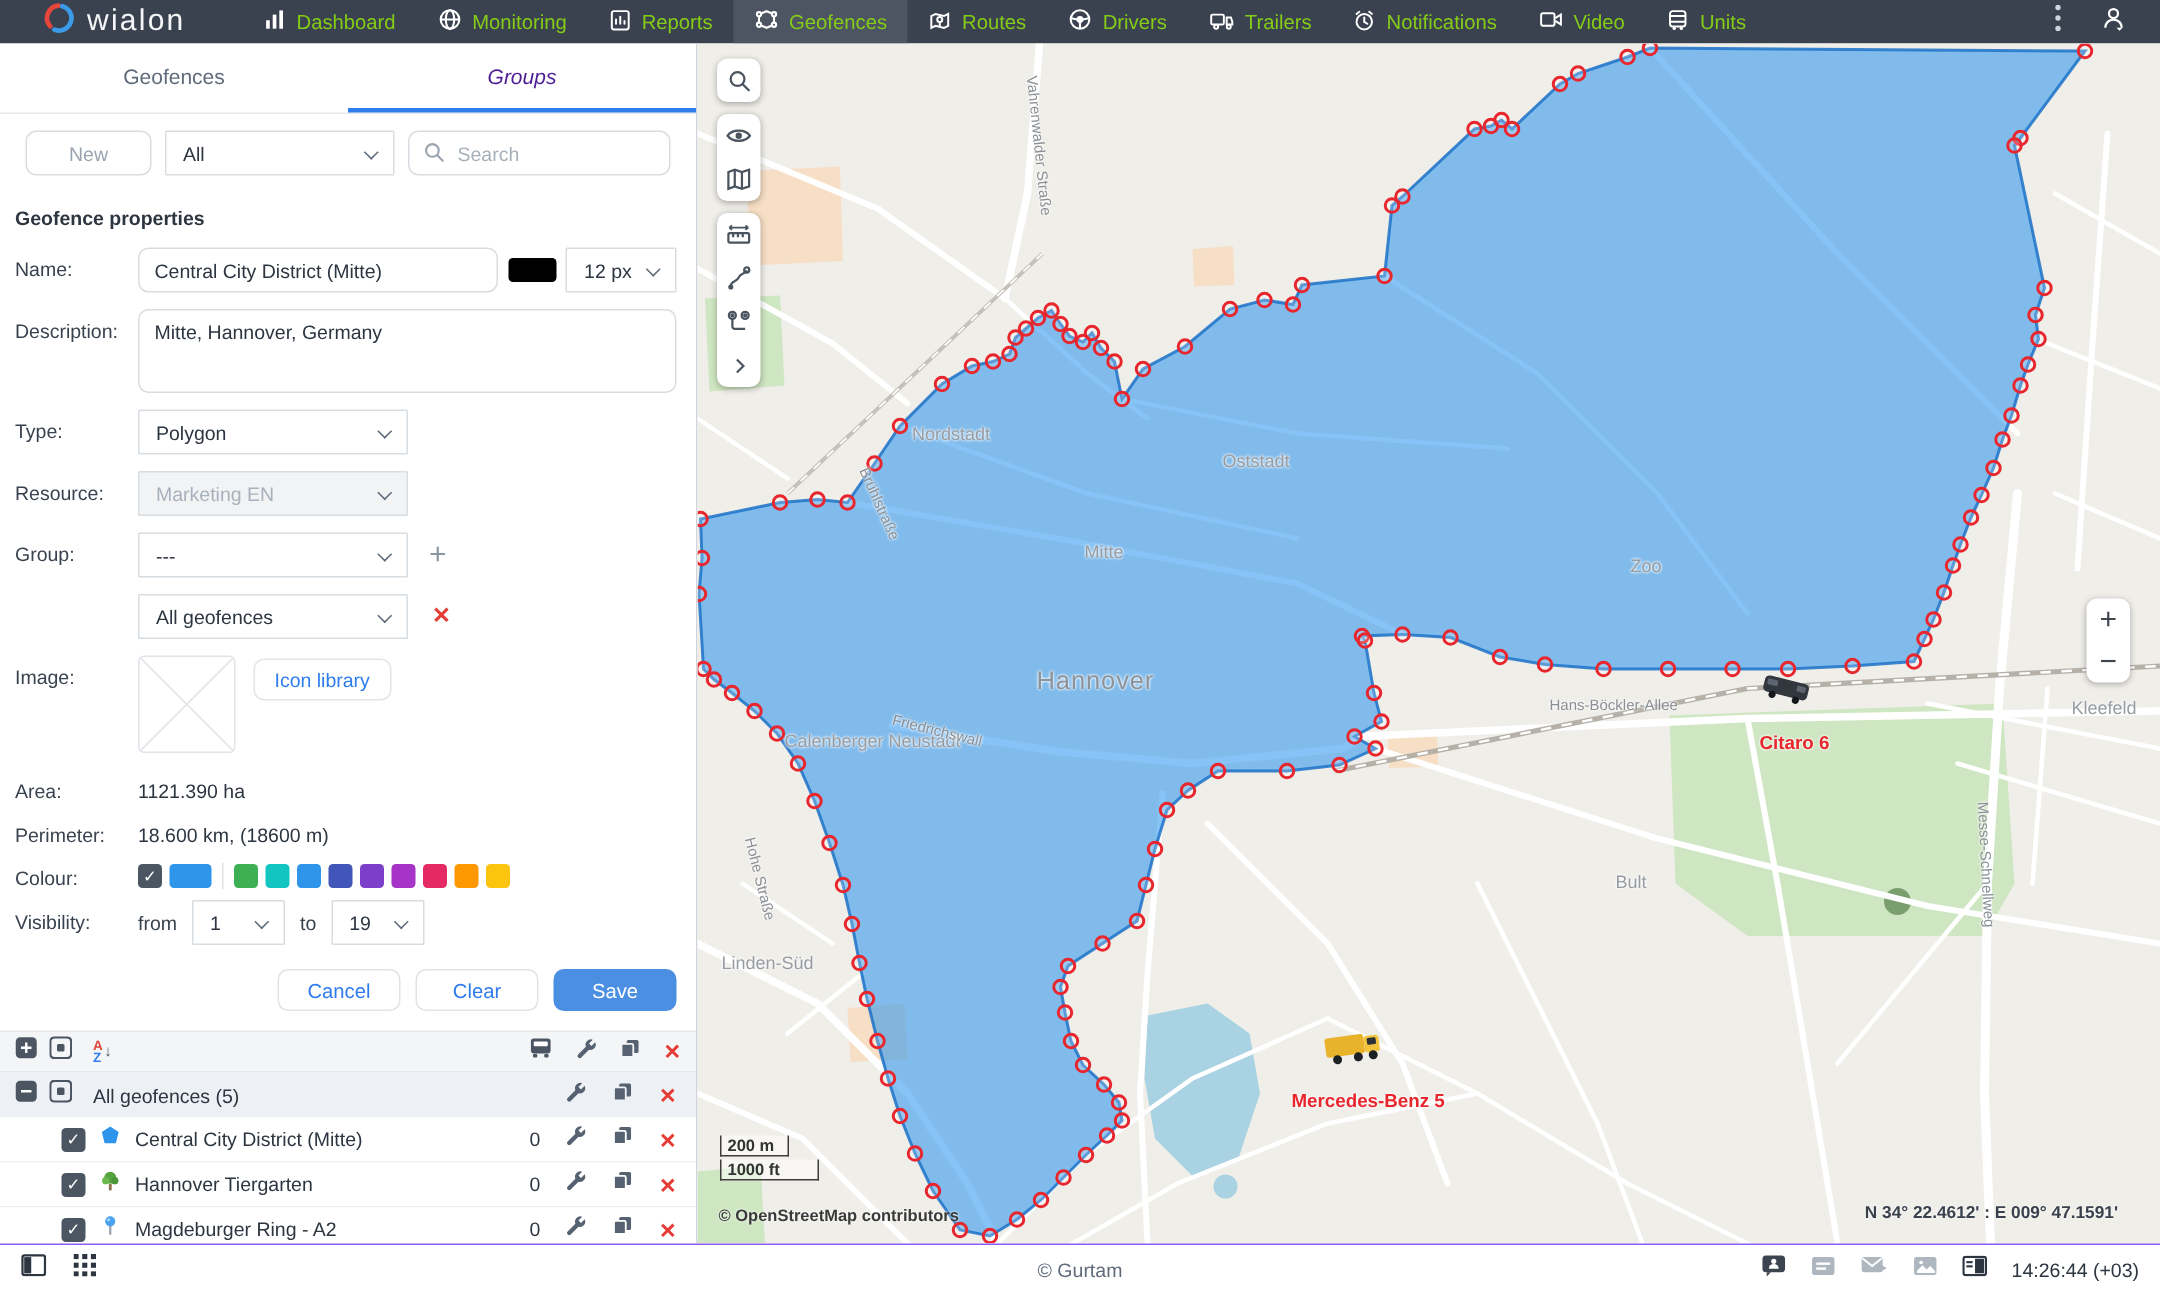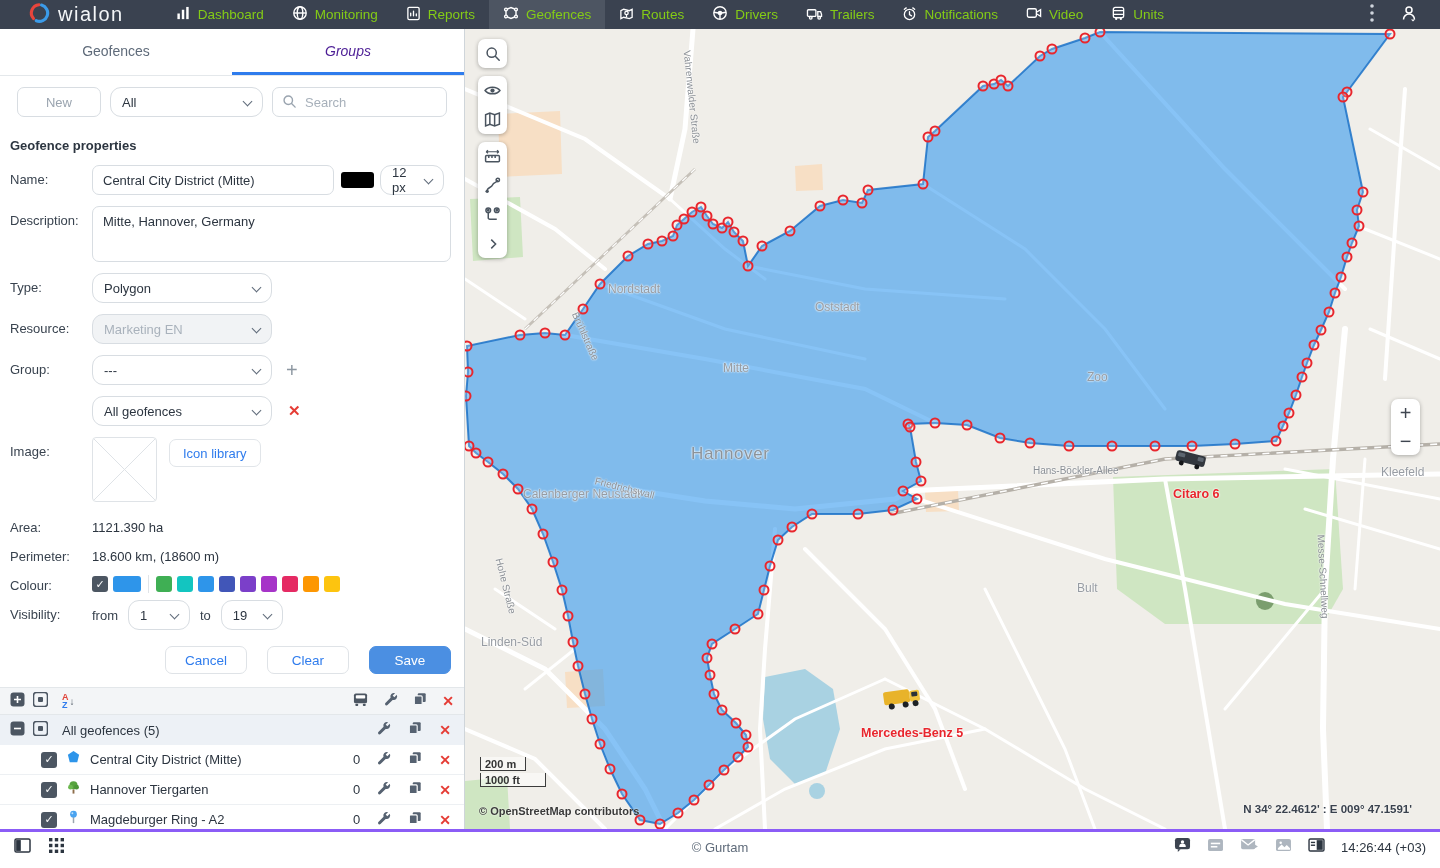--- a/index.html
+++ b/index.html
@@ -21,57 +21,57 @@
   .map { width:975px; position:relative; background:#f0eee9; overflow:hidden; }
 
   
   .tabs { display:flex; height:47px; border-bottom:1px solid #e4e8eb; flex:0 0 auto;}
   .tab { flex:1; display:flex; align-items:center; justify-content:center; font-size:14px; color:#5f6b7a; cursor:pointer; border-bottom:3px solid transparent; }
   .tab.active { color:#4c1d95; border-bottom-color:#2f7ced;font-style:italic; }
 
   .controls { display:flex; gap:9px; margin:11px 17px 0 17px; flex:0 0 auto;}
   .btn { height:30px; border:1px solid #d8dde2; border-radius:7px; background:#fff; font-size:13px; display:flex; align-items:center; justify-content:center; cursor:pointer; }
   .new-btn { width:84px; color:#9aa4af; }
-  .select { position:relative; height:30px; border:1px solid #d8dde2; border-radius:11px; background:#fff; font-size:13px; color:#2c3540; display:flex; align-items:center; padding:0 26px 0 11px; cursor:pointer; }
+  .select { position:relative; height:30px; border:1px solid #d8dde2; border-radius:1px; background:#fff; font-size:13px; color:#2c3540; display:flex; align-items:center; padding:0 26px 0 11px; cursor:pointer; }
   .select .chev { position:absolute; right:11px; top:10px; width:7px; height:7px; border-right:1.5px solid #5f6b7a; border-bottom:1.5px solid #5f6b7a; transform:rotate(45deg); }
   .filter-select { width:153px; }
   .search-wrap { position:relative; flex:1; }
   .search-wrap input { width:100%; height:30px; border:1px solid #d8dde2; border-radius:7px; padding:0 10px 0 32px; font-size:13px; color:#2c3540; outline:none; font-family:inherit;}
   .search-wrap input::placeholder { color:#a7b0ba; }
   .search-wrap .mag { position:absolute; left:10px; top:7px; }
 
   .section-title { font-size:13px; font-weight:700; color:#2c3540; margin:21px 0 12px 10px; flex:0 0 auto;}
 
   .form { flex:0 0 auto; }
   .frow { display:flex; align-items:flex-start; margin:0 13px 11px 10px; }
   .flabel { width:82px; font-size:13px; color:#39434f; padding-top:7px; flex:0 0 auto; }
   .txt-input { height:30px; border:1px solid #d8dde2; border-radius:7px; padding:0 10px; font-size:13px; color:#2c3540; outline:none; font-family:inherit;}
   .name-input { width:242px; }
   .color-chip { width:33px; height:16px; background:#000; border-radius:3px; margin:7px 0 0 7px; cursor:pointer; }
-  .font-select { width:64px; margin-left:6px; }
+  .font-select { width:74px; margin-left:6px; }
   textarea.desc { width:360px; height:56px; border:1px solid #d8dde2; border-radius:7px; padding:7px 10px; font-size:13px; color:#2c3540; resize:none; outline:none; font-family:inherit;}
   .w180 { width:180px; }
   .select.disabled { background:#f1f3f5; color:#a9b2bc; }
   .plus-ico { margin:5px 0 0 14px; font-size:20px; color:#8d97a1; font-weight:400; cursor:pointer; line-height:20px;}
   .x-red { margin:7px 0 0 16px; color:#e53c35; font-size:15px; font-weight:700; cursor:pointer; line-height:16px;}
   .img-box { width:65px; height:65px; border:1px solid #dfe3e7; border-radius:4px; position:relative; overflow:hidden; }
   .img-box svg { position:absolute; inset:0; }
   .iconlib-btn { height:28px; border:1px solid #e1e5e9; border-radius:7px; color:#2f7ced; font-size:13px; padding:0 13px; margin-left:12px; margin-top:2px;}
   .static-val { font-size:13px; color:#2c3540; padding-top:7px; }
   .tight { margin-bottom:7px; }
   .palette { display:flex; align-items:center; gap:5px; padding-top:4px; }
   .cb { width:16px; height:16px; border-radius:3px; background:#4c5662; color:#fff; font-size:11px; display:flex; align-items:center; justify-content:center; cursor:pointer; flex:0 0 auto;}
   .swatch { height:16px; border-radius:3px; cursor:pointer; }
   .swatch.wide { width:28px; }
   .swatch.small { width:16px; }
   .pal-div { width:1px; height:18px; background:#e0e4e8; margin:0 2px; }
   .vis-row { display:flex; align-items:center; gap:10px; }
   .vis-row .word { font-size:13px; color:#39434f; }
   .sm-select { width:62px; }
-  .action-row { display:flex; justify-content:flex-end; gap:20px; margin:16px 13px 0 0; flex:0 0 auto;}
+  .action-row { display:flex; justify-content:flex-end; gap:10px; margin:16px 13px 0 0; flex:0 0 auto;}
   .act-btn { width:82px; height:28px; border-radius:7px; font-size:13.5px; display:flex; align-items:center; justify-content:center; cursor:pointer; }
   .ghost { background:#fff; border:1px solid #dfe3e7; color:#2f7ced; }
   .primary { background:#4b8fe2; color:#fff; border:1px solid #4b8fe2; }
 
   
   .geo-list { margin-top:13px; flex:1; display:flex; flex-direction:column; overflow:hidden; }
   .list-toolbar { height:28px; background:#f3f5f7; border-top:1px solid #e3e7ea; border-bottom:1px solid #e3e7ea; display:flex; align-items:center; padding:0 10px; gap:8px; flex:0 0 auto;}
   .lt-right { margin-left:auto; display:flex; align-items:center; gap:15px; }
   .sort-ico { display:flex; align-items:center; margin-left:6px; cursor:pointer;}
   .sort-ico .az { display:flex; flex-direction:column; font-size:9px; line-height:8px; font-weight:700; }
@@ -79,21 +79,21 @@
   .sort-ico .ar { font-size:10px; color:#4c5662; margin-left:1px; }
   .grow { height:30px; background:#edf1f6; display:flex; align-items:center; padding:0 10px; gap:8px; flex:0 0 auto;}
   .grow .gname { font-size:13px; color:#2c3540; margin-left:6px; }
   .row-icons { margin-left:auto; display:flex; align-items:center; gap:17px; padding-right:3px;}
   .lrow { height:30px; border-bottom:1px solid #edf0f3; display:flex; align-items:center; padding:0 10px 0 41px; gap:9px; flex:0 0 auto; background:#fff;}
   .lrow .rname { font-size:13px; color:#2c3540; }
   .cnt { font-size:13px; color:#2c3540; }
   .xicon { color:#e53c35; font-size:14px; font-weight:700; cursor:pointer; line-height:14px;}
 
   
-  .statusbar { height:33px; background:#fff; border-top:3px solid #8b5cf6; display:flex; align-items:center; position:relative; }
+  .statusbar { height:33px; background:#fff; border-top:1px solid #8b5cf6; display:flex; align-items:center; position:relative; }
   .sb-left { display:flex; align-items:center; gap:18px; margin-left:14px; }
   .sb-center { position:absolute; left:0; right:0; text-align:center; font-size:13px; color:#5f6b7a; pointer-events:none;}
   .sb-right { margin-left:auto; display:flex; align-items:center; gap:16px; margin-right:14px; }
   .sb-time { font-size:13px; color:#2c3540; }
 
   
   #base-svg { position:absolute; inset:0; }
   #map-labels { position:absolute; inset:0; pointer-events:none; }
   .maplabel { position:absolute; white-space:nowrap; text-shadow:0 0 2px #fff, 0 0 2px #fff; transform-origin:left center; }
   .maplabel.area { font-size:12px; color:#979ca3; }

